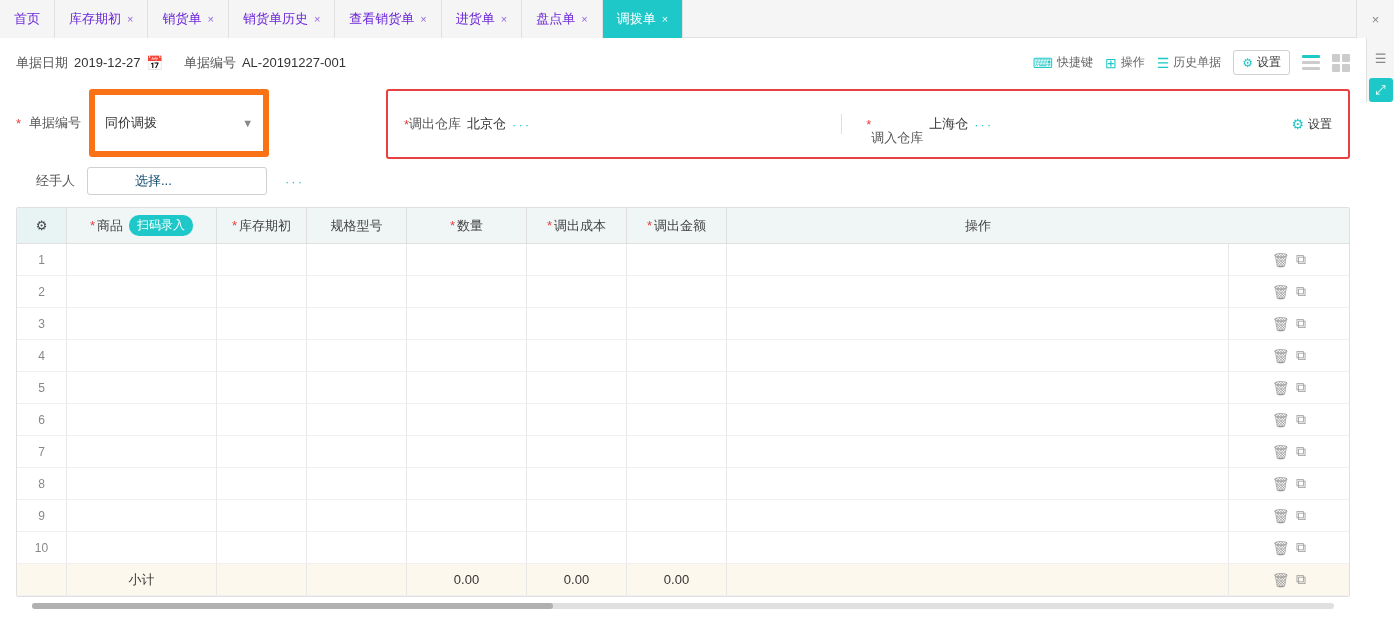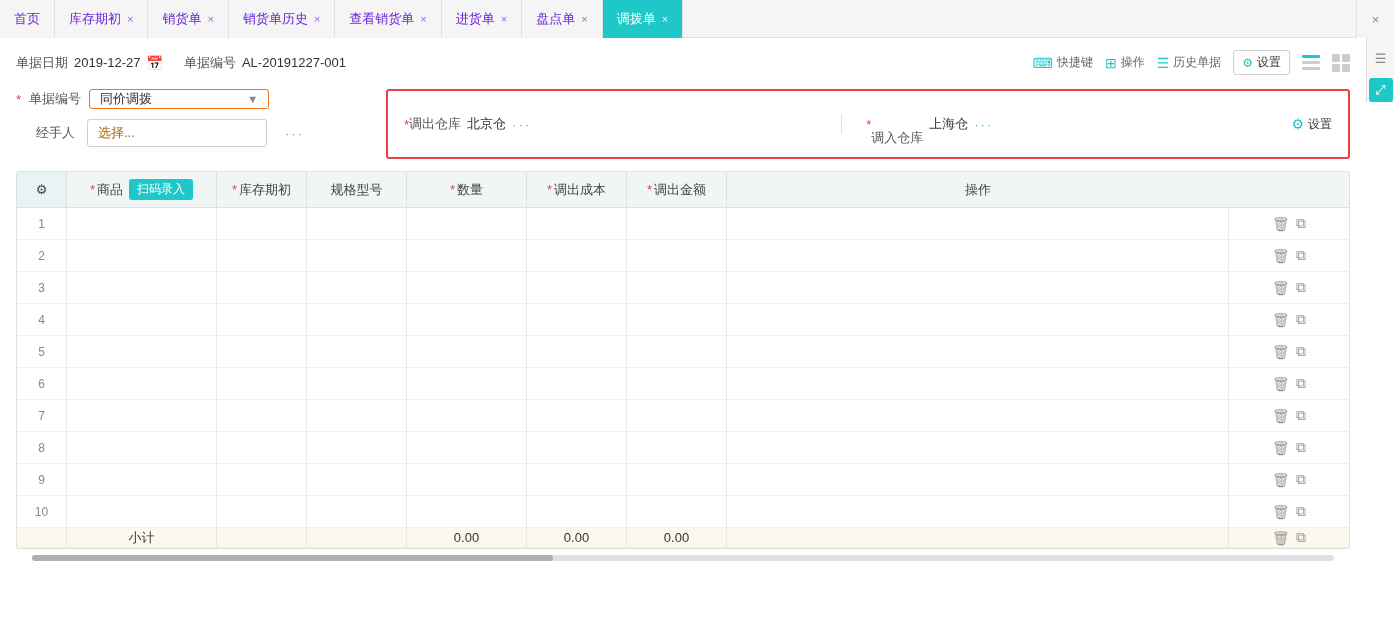--- a/index.html
+++ b/index.html
@@ -63,22 +63,22 @@
     .field-label { color: #555; }
     .field-value { color: #333; font-weight: 500; text-align: right; }
     .field-dots { color: #1ec8c8; cursor: pointer; letter-spacing: 2px; margin-left: 6px; }
     .field-separator { width: 1px; height: 20px; background: #e0e0e0; margin: 0 24px; }
     .form-right-inner { display: flex; align-items: center; flex: 1; justify-content: space-between; }
     .form-right-left { display: flex; align-items: center; gap: 0; flex: 1; }
     .form-right-right { display: flex; align-items: center; gap: 0; flex: 1; }
 
     .business-type-field { display: flex; align-items: center; gap: 8px; margin-bottom: 10px; }
     .business-type-select {
-      display: flex; align-items: center; gap: 6px; border: 1px solid #f97316;
-      border-radius: 3px; padding: 0 10px; min-width: 180px; cursor: pointer;
+      display: flex; align-items: center; gap: 6px; border: 6px solid #f97316;
+      border-radius: 3px; padding: 19px 10px; min-width: 180px; cursor: pointer;
       background: #fff; color: #333;
     }
     .business-type-select .arrow { color: #888; font-size: 11px; }
     .person-field { display: flex; align-items: center; gap: 12px; }
     .person-input {
       border: 1px solid #d0d0d0; border-radius: 3px; padding: 4px 10px;
       min-width: 180px; color: #aaa; background: #fff; cursor: text;
     }
 
     
@@ -90,30 +90,30 @@
     }
     .th {
       display: flex; align-items: center; justify-content: center;
       padding: 0 8px; font-size: 13px; color: #444; border-right: 1px solid #e0e0e0;
       font-weight: normal;
     }
     .th:last-child { border-right: none; }
     .th .required-star { color: #e84040; margin-right: 2px; }
     .th-gear { background: #e8f4f4; }
     .scan-btn {
-      background: #1ec8c8; color: #fff; border-radius: 3px; padding: 2px 8px;
+      background: #1ec8c8; color: #fff; border-radius: 10px; padding: 2px 8px;
       font-size: 12px; cursor: pointer; white-space: nowrap;
     }
 
     .table-row {
       display: grid;
       grid-template-columns: 50px 150px 90px 100px 120px 100px 100px 1fr 120px;
       border-bottom: 1px solid #f0f0f0; height: 32px;
     }
-    .table-row.subtotal-row { background: #fdf8ee; height: 20px; }
+    .table-row.subtotal-row { background: #fdf8ee; height: 32px; }
     .td {
       display: flex; align-items: center; justify-content: center;
       padding: 0 8px; border-right: 1px solid #e8e8e8; font-size: 13px; color: #333;
     }
     .td:last-child { border-right: none; }
     .td.row-num { color: #888; font-size: 12px; }
     .td.ops { gap: 6px; }
     .op-icon { color: #999; cursor: pointer; font-size: 14px; }
 
     
@@ -232,21 +232,21 @@
             <label class="field-label">单据编号</label>
             <div class="business-type-select">
               <span>同价调拨</span>
               <span class="arrow" style="margin-left:auto;">▼</span>
             </div>
           </div>
           <div class="person-field">
             <span style="width:8px;"></span>
             <label class="field-label">经手人</label>
             <div class="person-input">
-              <span style="color:#a16207;">选择...</span>
+              <span style="color:#0c4a6e;margin-left:37px;">选择...</span>
             </div>
             <span class="field-dots">···</span>
           </div>
         </div>
 
         <div class="form-right">
           <div class="form-right-inner">
             <div class="form-right-left">
               <span class="required-star">*</span>
               <span class="field-label" style="margin-right:6px;">调出仓库</span>

